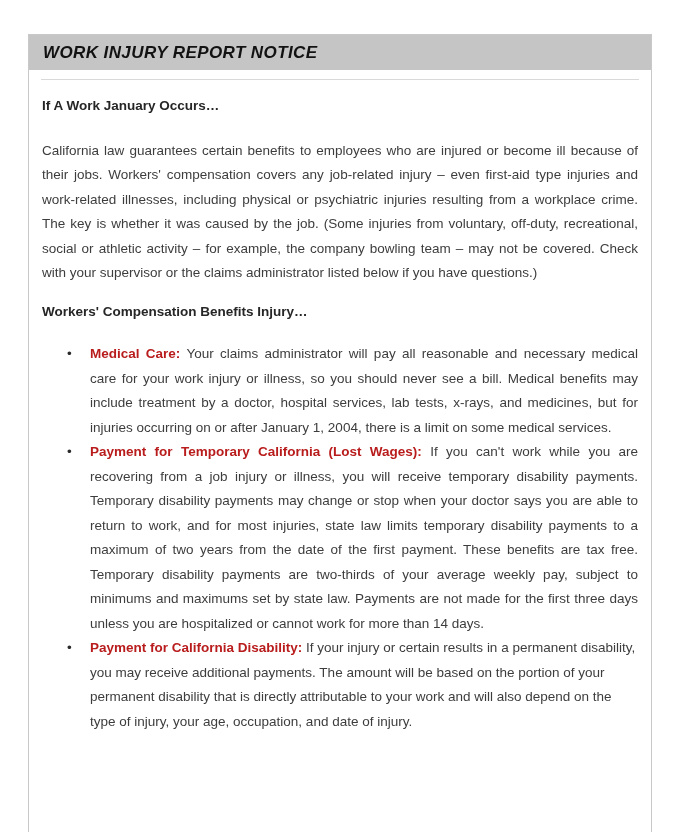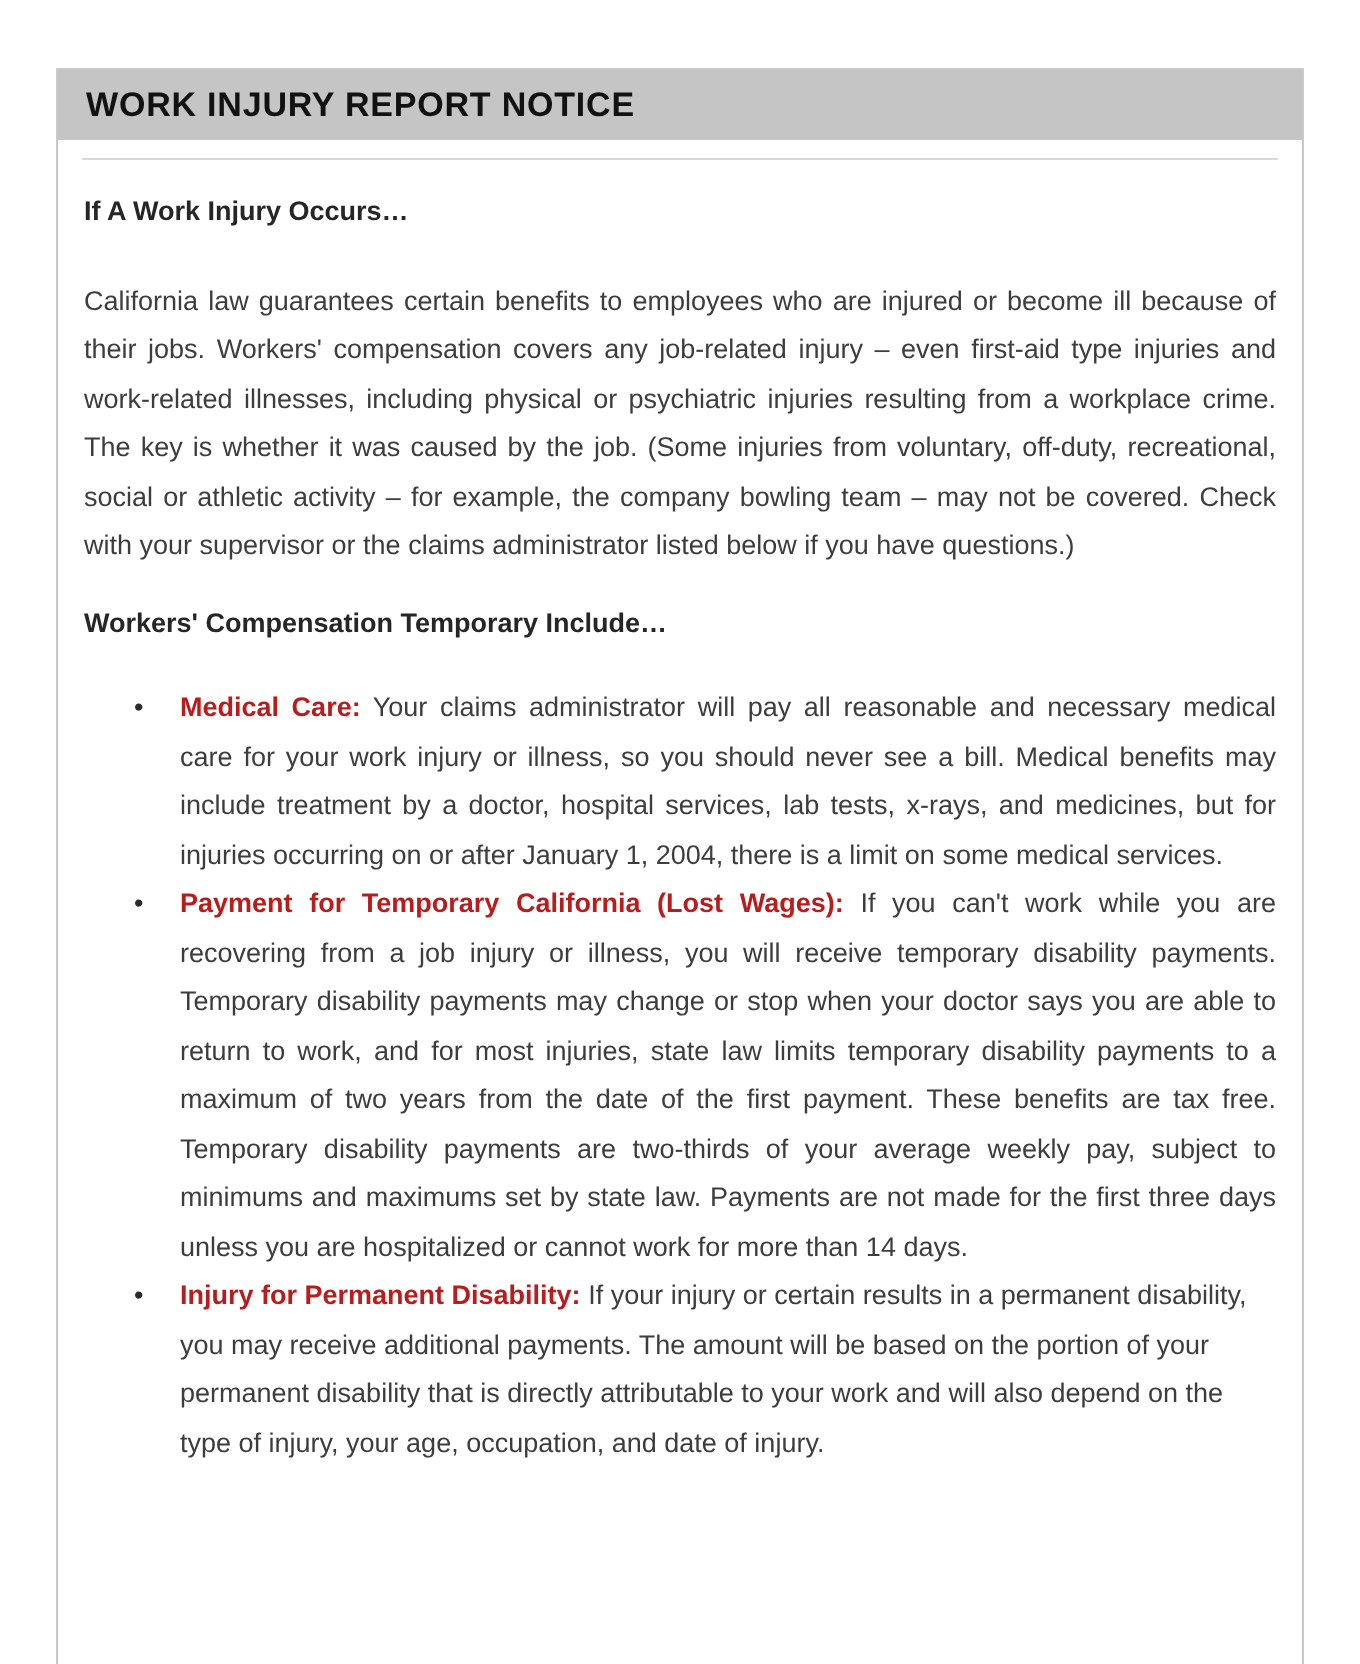--- a/index.html
+++ b/index.html
@@ -30,20 +30,21 @@
     align-items: center;
     padding: 0 14px;
   }
   .title-bar h1 {
     margin: 0;
     font-size: 17px;
     font-weight: bold;
     letter-spacing: 0.4px;
     color: #121212;
     white-space: nowrap;
+    font-style: italic;
   }
   .header-rule {
     border-top: 1px solid #d9d9d9;
     margin: 9px 12px 0 12px;
     height: 0;
   }
   .content {
     padding: 0 13px;
     font-size: 13.5px;
     line-height: 24.5px;
@@ -86,43 +87,43 @@
 <div class="page">
 
   <div class="title-bar">
     <h1>WORK INJURY REPORT NOTICE</h1>
   </div>
 
   <div class="header-rule"></div>
 
   <div class="content">
 
-    <p class="heading">If A Work Injury Occurs…</p>
+    <p class="heading">If A Work January Occurs…</p>
 
     <p class="body-text">California law guarantees certain benefits to employees who are injured or become ill because of their jobs. Workers' compensation covers any job-related injury – even first-aid type injuries and work-related illnesses, including physical or psychiatric injuries resulting from a workplace crime. The key is whether it was caused by the job. (Some injuries from voluntary, off-duty, recreational, social or athletic activity – for example, the company bowling team – may not be covered. Check with your supervisor or the claims administrator listed below if you have questions.)</p>
 
-    <p class="heading">Workers' Compensation Temporary Include…</p>
+    <p class="heading">Workers' Compensation Benefits Injury…</p>
 
     <ul class="benefits">
 
       <li class="benefit">
         <span class="bullet">•</span>
         <strong>Medical Care:</strong>
         <span>Your claims administrator will pay all reasonable and necessary medical care for your work injury or illness, so you should never see a bill. Medical benefits may include treatment by a doctor, hospital services, lab tests, x-rays, and medicines, but for injuries occurring on or after January 1, 2004, there is a limit on some medical services.</span>
       </li>
 
       <li class="benefit">
         <span class="bullet">•</span>
         <strong>Payment for Temporary California (Lost Wages):</strong>
         <span>If you can't work while you are recovering from a job injury or illness, you will receive temporary disability payments. Temporary disability payments may change or stop when your doctor says you are able to return to work, and for most injuries, state law limits temporary disability payments to a maximum of two years from the date of the first payment. These benefits are tax free. Temporary disability payments are two-thirds of your average weekly pay, subject to minimums and maximums set by state law. Payments are not made for the first three days unless you are hospitalized or cannot work for more than 14 days.</span>
       </li>
 
       <li class="benefit left-align">
         <span class="bullet">•</span>
-        <strong>Injury for Permanent Disability:</strong>
+        <strong>Payment for California Disability:</strong>
         <span>If your injury or certain results in a permanent disability, you may receive additional payments. The amount will be based on the portion of your permanent disability that is directly attributable to your work and will also depend on the type of injury, your age, occupation, and date of injury.</span>
       </li>
 
     </ul>
 
   </div>
 
 </div>
 
 </body></html>

